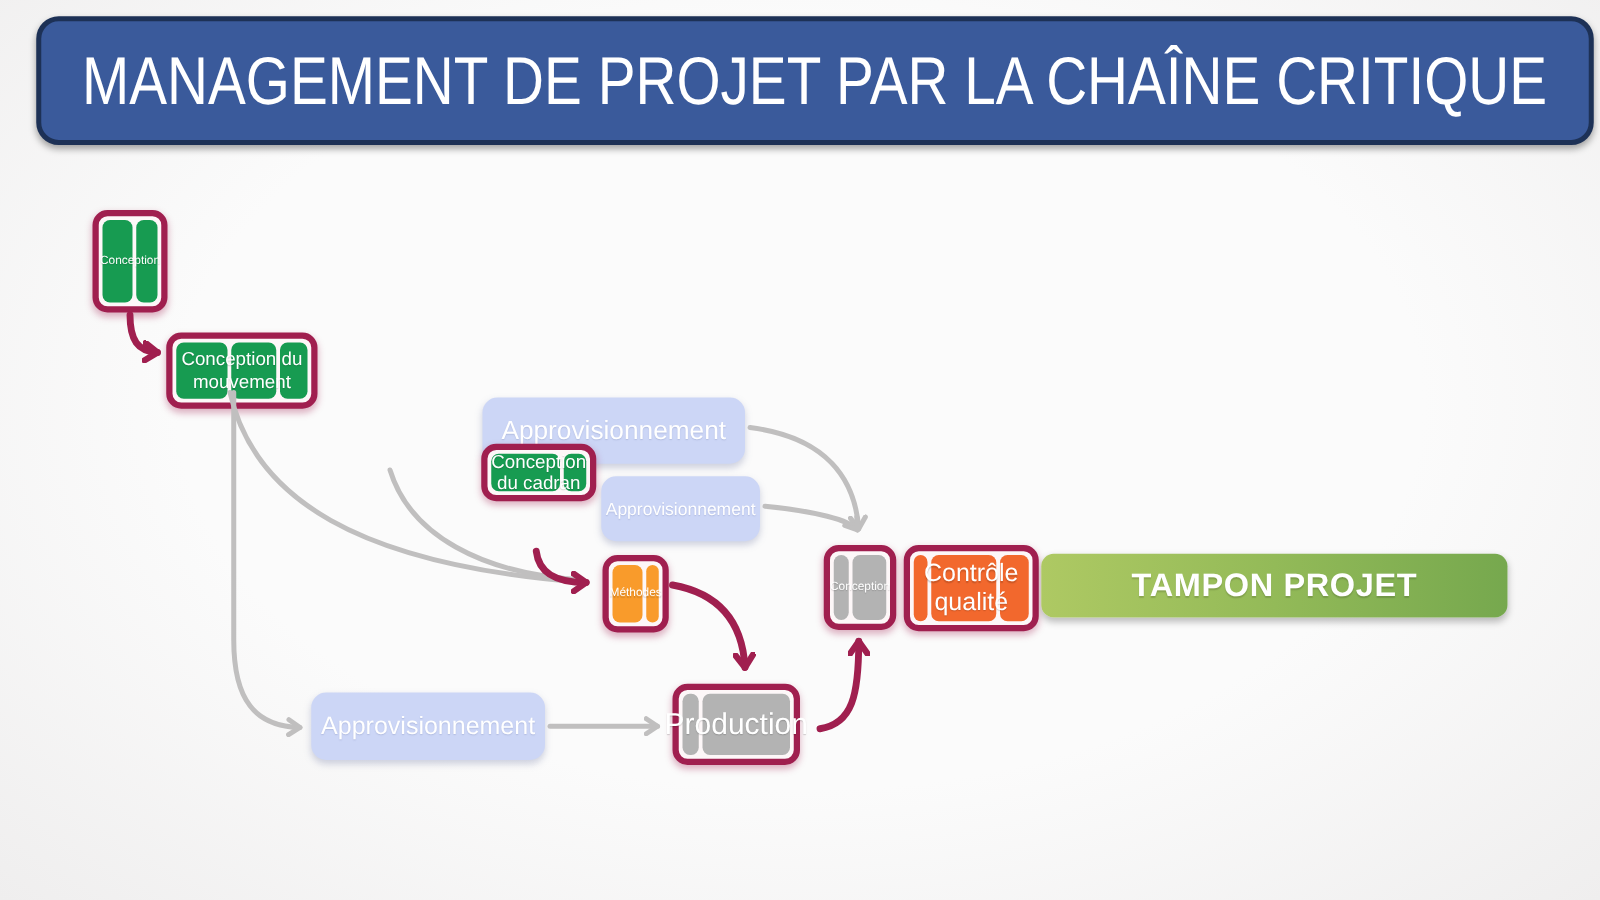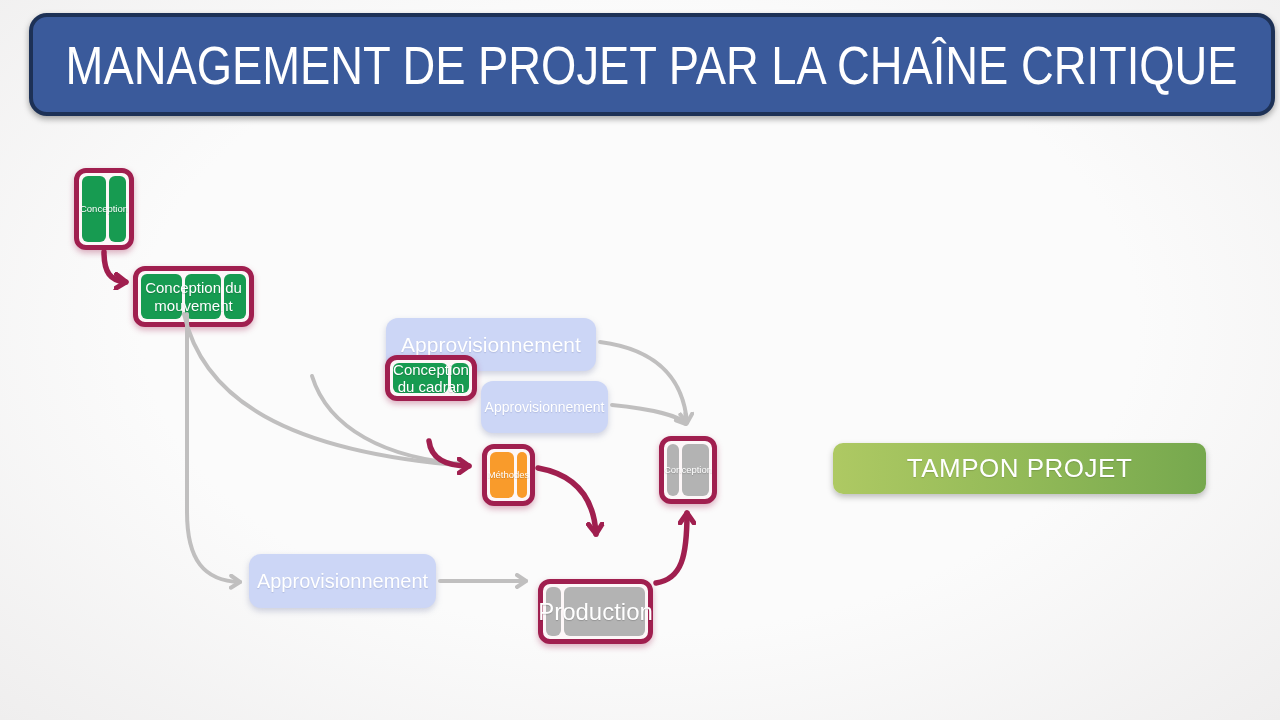--- a/index.html
+++ b/index.html
@@ -47,21 +47,21 @@
   .sz-xl{font-size:24px;}
 
   .plain{
     background:#ccd6f6; color:#ffffff; display:flex; align-items:center; justify-content:center;
     border-radius:12px; box-shadow:0 3px 6px rgba(120,130,170,.35);
     text-shadow:0 1px 1px rgba(100,110,160,.25);
   }
   .buffer{
     background:linear-gradient(90deg,#aec963 0%, #93ba58 50%, #76a84e 100%);
     color:#ffffff; display:flex; align-items:center; justify-content:center;
-    border-radius:10px; font-weight:normal; font-size:26px; letter-spacing:.5px;
+    border-radius:10px; font-weight:bold; font-size:26px; letter-spacing:.5px;
     box-shadow:0 3px 6px rgba(0,0,0,.25); text-shadow:0 1px 1px rgba(0,0,0,.15);
   }
 
   svg.arrows{position:absolute; left:0; top:0; z-index:1; pointer-events:none;}
 </style>
 </head>
 <body>
 
 <div class="stage">
 
@@ -139,30 +139,38 @@
   </div>
 
   <div class="task critical gray" style="left:659px; top:436px; width:58px; height:68px;">
     <div class="segs">
       <span class="seg" style="flex:30"></span>
         <span class="seg" style="flex:70"></span>
     </div>
     <div class="tlabel sz-xs">Conception</div>
   </div>
 
+  <div class="task critical deeporange" style="left:723px; top:436px; width:108px; height:69px;">
+    <div class="segs">
+      <span class="seg" style="flex:13"></span>
+        <span class="seg" style="flex:60"></span>
+        <span class="seg" style="flex:27"></span>
+    </div>
+    <div class="tlabel" style="font-size:20px;">Contrôle qualité</div>
+  </div>
 
   <div class="task buffer" style="left:833px; top:443px; width:373px; height:51px;">
     <span>TAMPON PROJET</span>
   </div>
 
   <div class="task plain" style="left:249px; top:554px; width:187px; height:54px; font-size:20px;">
     <span>Approvisionnement</span>
   </div>
 
-  <div class="task critical gray" style="left:538px; top:547px; width:115px; height:65px;margin-top:32px;">
+  <div class="task critical gray" style="left:538px; top:547px; width:102px; height:65px;">
     <div class="segs">
       <span class="seg" style="flex:16"></span>
         <span class="seg" style="flex:84"></span>
     </div>
     <div class="tlabel sz-xl">Production</div>
   </div>
 
 </div>
 
 </body></html>

